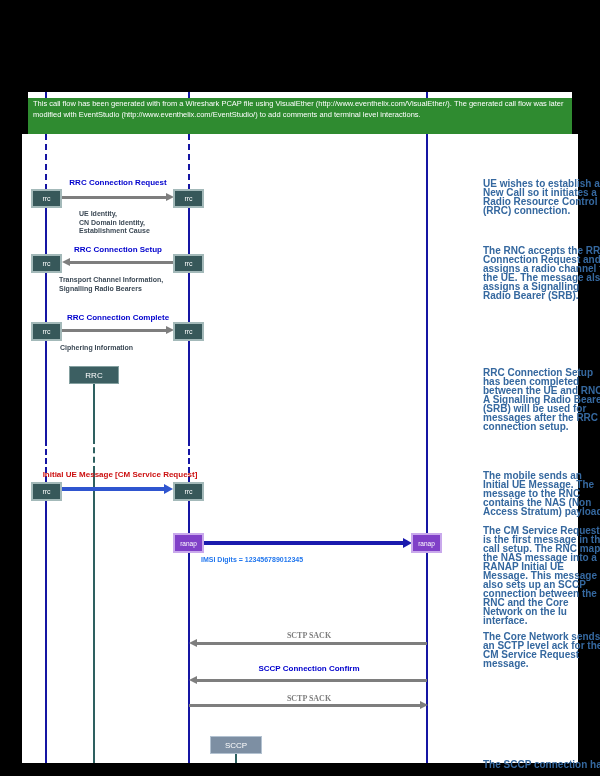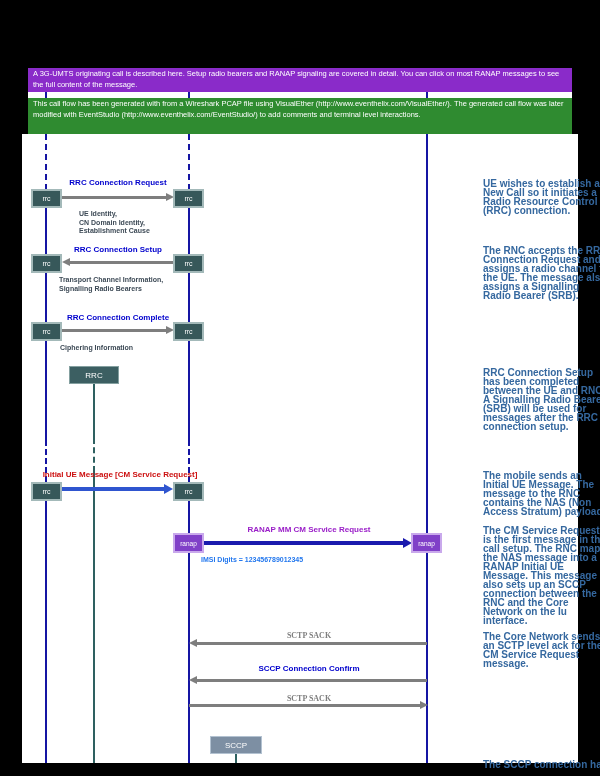--- a/index.html
+++ b/index.html
@@ -76,21 +76,20 @@
   <div class="vline navy-s" style="left:188px;top:482px;height:281px"></div>
 
   <div class="vline navy-s" style="left:426px;top:92px;height:671px"></div>
 
   <div class="vline teal-s" style="left:93px;top:384px;height:54px"></div>
   <div class="vline teal-d" style="left:93px;top:438px;height:34px"></div>
   <div class="vline teal-s" style="left:93px;top:472px;height:291px"></div>
 
   <div class="vline teal-s" style="left:235px;top:754px;height:9px"></div>
 
-  <div class="banner purple">A 3G-UMTS originating call is described here. Setup radio bearers and RANAP signaling are covered in detail. You can click on most RANAP messages to see the full content of the message.</div>
   <div class="banner green">This call flow has been generated with from a Wireshark PCAP file using VisualEther (http://www.eventhelix.com/VisualEther/). The generated call flow was later modified with EventStudio (http://www.eventhelix.com/EventStudio/) to add comments and terminal level interactions.</div>
 
   <div class="msg-label lbl-blue" style="left:36px;top:178px;width:164px">RRC Connection Request</div>
   <div class="hline hl-gray" style="left:62px;top:196px;width:104px"></div>
   <div class="head hr-gray" style="left:166px;top:193px"></div>
   <div class="ibox rrc-i" style="left:31px;top:189px">rrc</div>
   <div class="ibox rrc-i" style="left:173px;top:189px">rrc</div>
   <div class="param" style="left:79px;top:210px">
     <div>UE Identity,</div>
     <div>CN Domain Identity,</div>
@@ -117,21 +116,20 @@
   </div>
 
   <div class="obj rrc-o" style="left:69px;top:366px">RRC</div>
 
   <div class="msg-label lbl-red" style="left:26px;top:470px;width:188px">Initial UE Message [CM Service Request]</div>
   <div class="hline hl-blue" style="left:62px;top:487px;width:102px"></div>
   <div class="head hr-blue" style="left:164px;top:484px"></div>
   <div class="ibox rrc-i" style="left:31px;top:482px">rrc</div>
   <div class="ibox rrc-i" style="left:173px;top:482px">rrc</div>
 
-  <div class="msg-label lbl-purple" style="left:194px;top:525px;width:230px">RANAP MM CM Service Request</div>
   <div class="hline hl-navy" style="left:204px;top:541px;width:199px"></div>
   <div class="head hr-navy" style="left:403px;top:538px"></div>
   <div class="ibox ranap-i" style="left:173px;top:533px">ranap</div>
   <div class="ibox ranap-i" style="left:411px;top:533px">ranap</div>
   <div class="param param-blue" style="left:201px;top:556px">
     <div>IMSI Digits = 123456789012345</div>
   </div>
 
   <div class="msg-label lbl-gray" style="left:194px;top:631px;width:230px">SCTP SACK</div>
   <div class="hline hl-gray" style="left:197px;top:642px;width:230px"></div>

